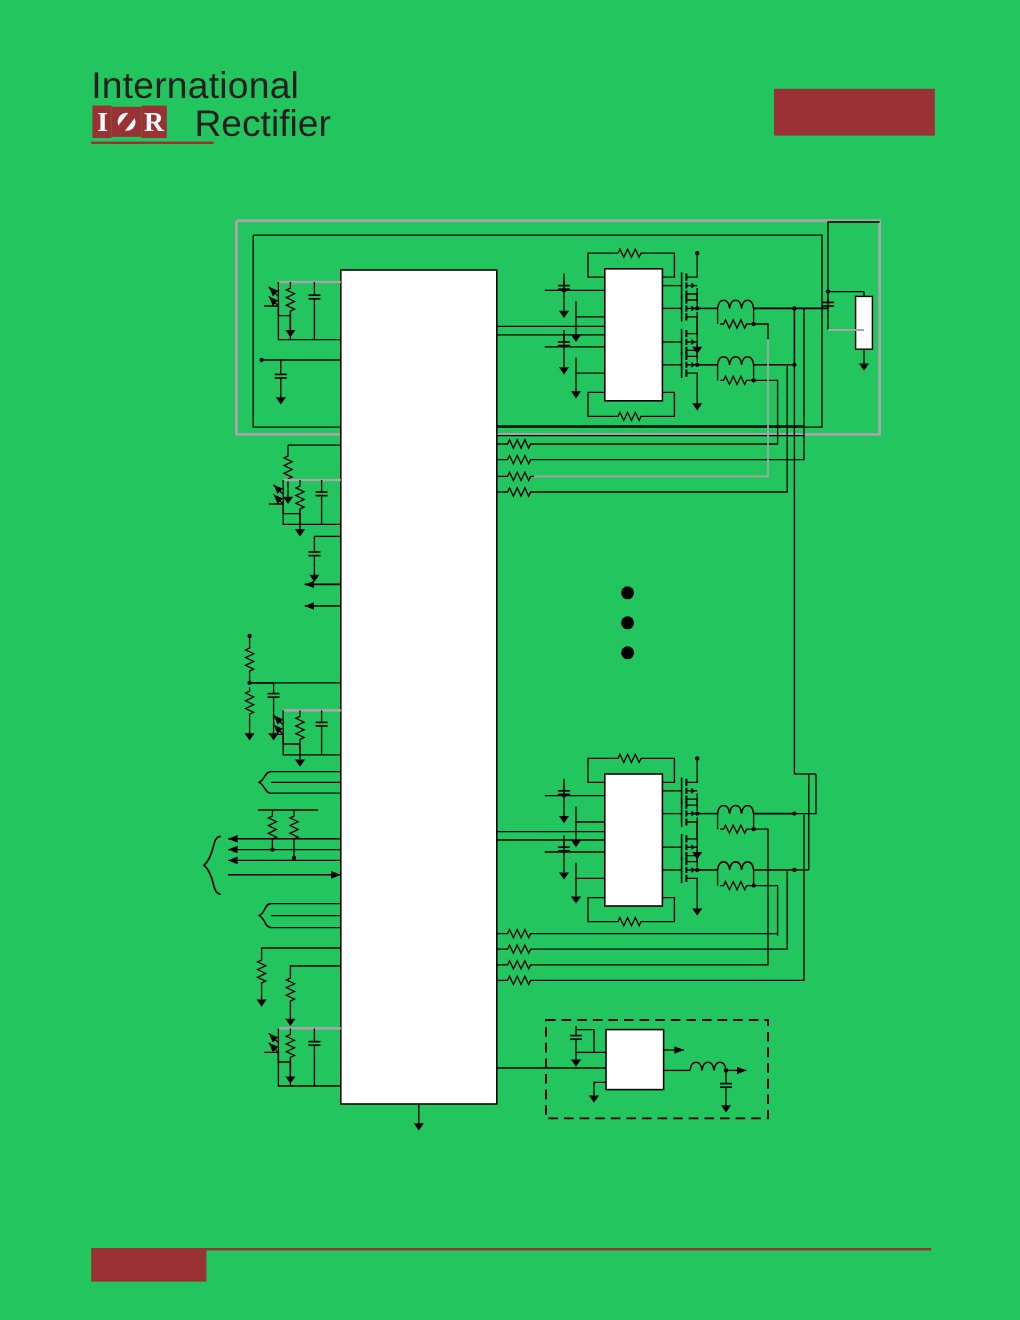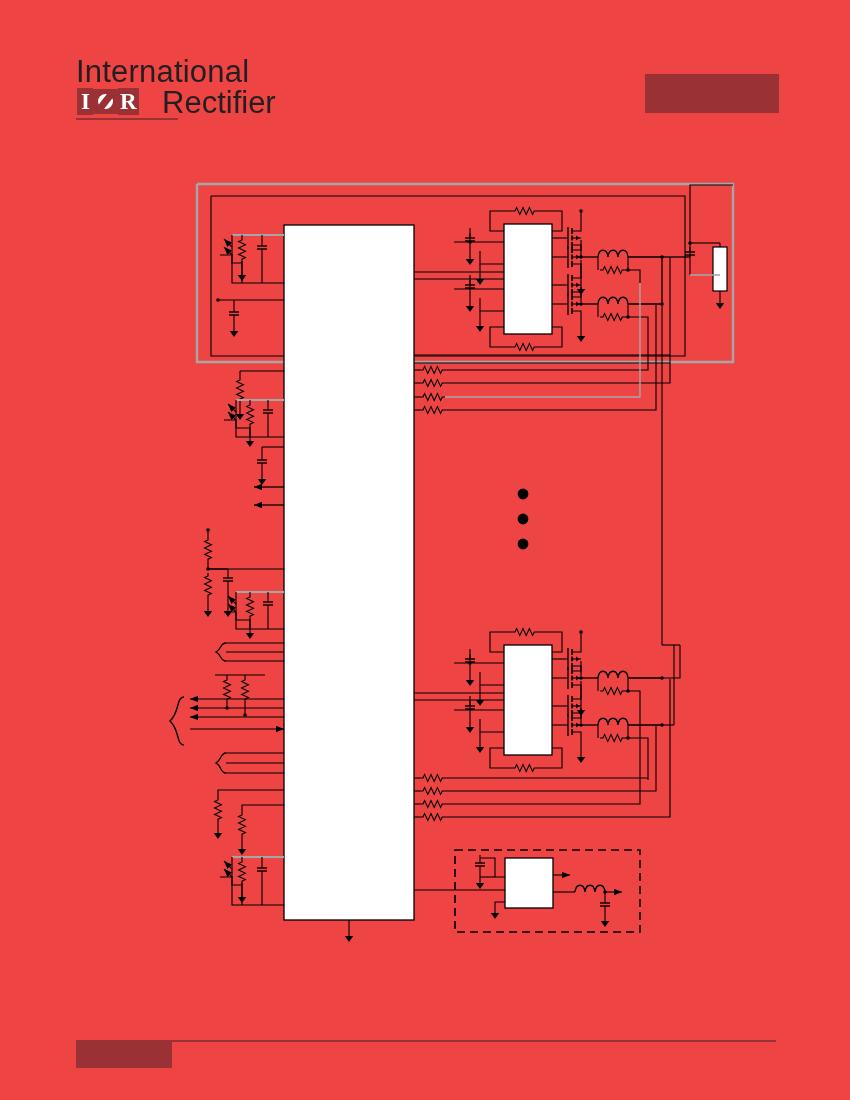--- a/index.html
+++ b/index.html
@@ -1,19 +1,19 @@
 <!DOCTYPE html>
 <html><head>
 <meta charset="utf-8">
 <style>
   html,body{margin:0;padding:0;background:#ffffff;}
   body{width:850px;height:1100px;position:relative;overflow:hidden;
        font-family:"Liberation Sans", sans-serif;color:#231f20;}
 
-  .page{position:absolute;left:0;top:0;width:850px;height:1100px;background:#ef4444;}
+  .page{position:absolute;left:0;top:0;width:850px;height:1100px;background:#22c55e;}
 
   
   #page-header{position:absolute;left:0;top:0;width:850px;height:140px;}
   #logo-block{position:absolute;left:76px;top:55px;width:230px;height:72px;}
   #logo-word-international{position:absolute;left:0;top:0;font-size:31px;
       letter-spacing:.2px;color:#231f20;line-height:34px;white-space:nowrap;}
   #logo-mark{position:absolute;left:1px;top:33px;height:26px;display:flex;align-items:center;}
   #logo-mark .ir-i,#logo-mark .ir-r{background:#9a3134;color:#fff;font-weight:bold;
       font-size:23px;line-height:25px;padding:1px 2px;display:inline-block;
       font-family:"Liberation Serif", serif;}

